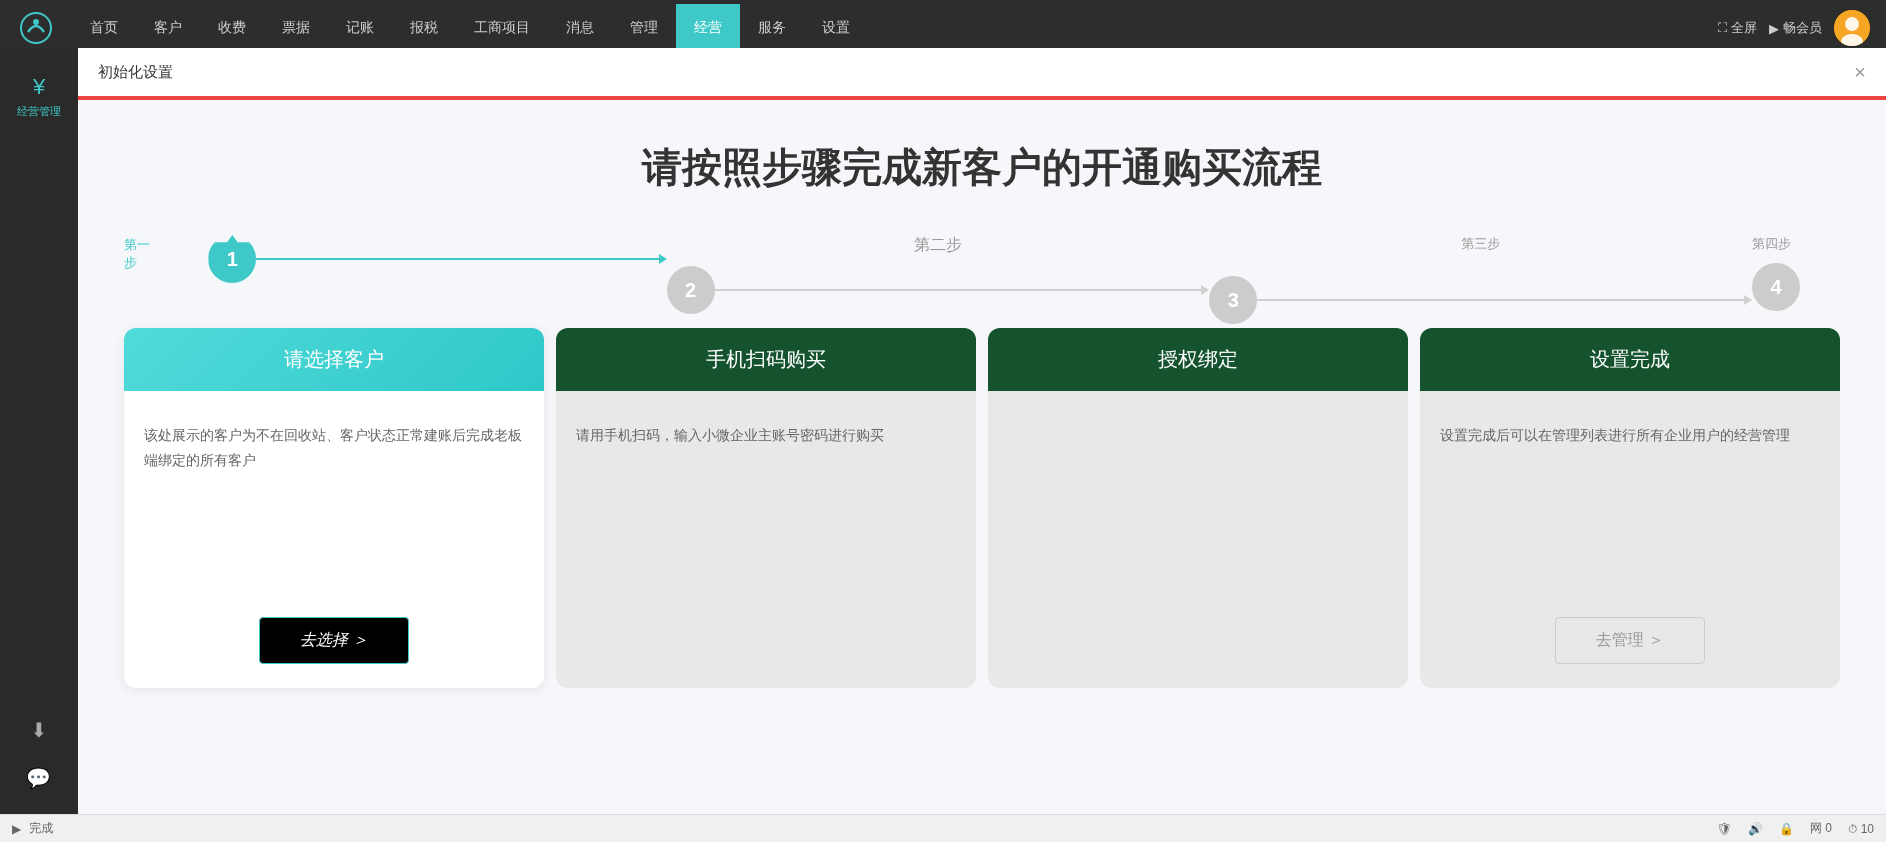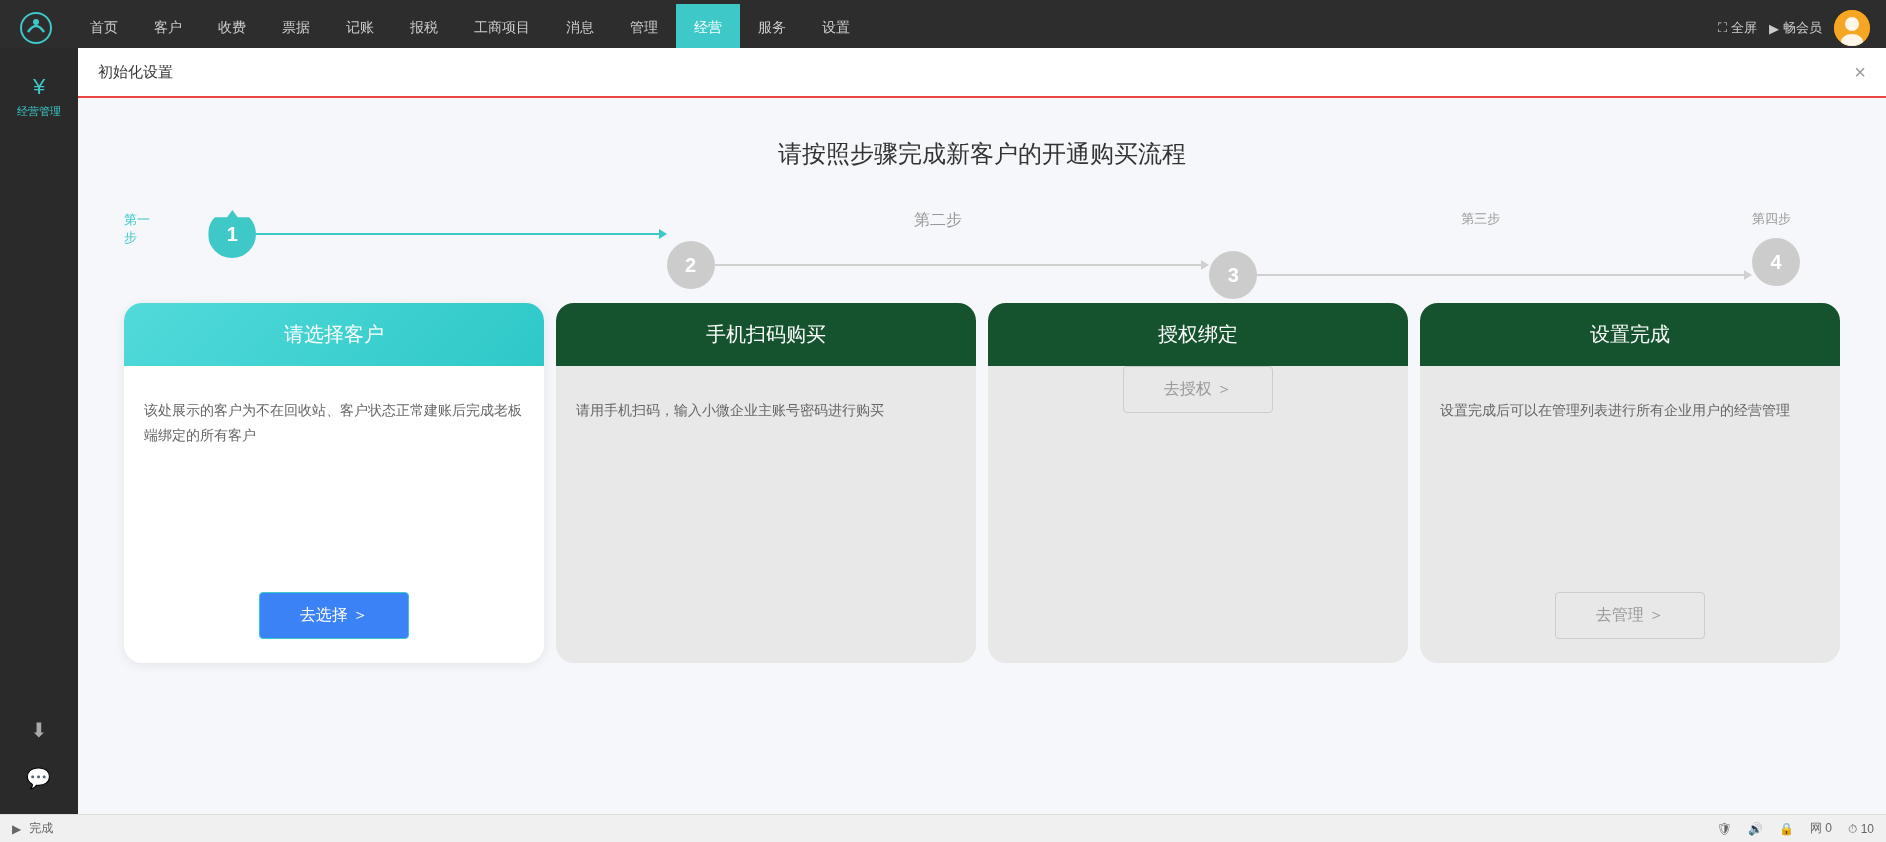--- a/index.html
+++ b/index.html
@@ -121,21 +121,21 @@
       overflow: auto;
     }
 
     
     .page-header {
       background: #fff;
       padding: 14px 20px;
       display: flex;
       align-items: center;
       justify-content: space-between;
-      border-bottom: 2px solid #ef4444;
+      border-bottom: 4px solid #ef4444;
     }
     .page-title {
       font-size: 15px;
       color: #333;
       font-weight: normal;
     }
     .close-btn {
       font-size: 20px;
       color: #999;
       cursor: pointer;
@@ -143,37 +143,37 @@
     }
 
     
     .content-area {
       padding: 20px 40px 40px;
     }
 
     
     .big-title {
       text-align: center;
-      font-size: 24px;
+      font-size: 40px;
       color: #333;
-      font-weight: normal;
+      font-weight: bold;
       margin: 20px 0 40px;
     }
 
     
     .cards-row {
       display: flex;
       gap: 0;
       margin-top: 0;
     }
 
     .step-card {
       flex: 1;
       background: #e8e8e8;
-      border-radius: 18px;
+      border-radius: 12px;
       margin: 0 6px;
       padding: 0;
       overflow: hidden;
       display: flex;
       flex-direction: column;
       min-height: 360px;
     }
     .step-card.active {
       background: #fff;
       box-shadow: 0 2px 12px rgba(0,0,0,0.08);
@@ -210,23 +210,24 @@
       border-radius: 4px;
       background: transparent;
       color: #999;
       font-size: 16px;
       cursor: pointer;
       display: flex;
       align-items: center;
       gap: 6px;
     }
     .card-btn.active-btn {
-      background: #3b82f6;
+      background: #000000;
       border-color: #3ec8c8;
       color: #fff;
+      font-style: italic;
     }
 
     
     .status-bar {
       position: fixed;
       bottom: 0;
       left: 0;
       right: 0;
       height: 28px;
       background: #f0f0f0;
@@ -389,23 +390,20 @@
 
       <div class="step-card">
         <div class="card-header">手机扫码购买</div>
         <div class="card-body">请用手机扫码，输入小微企业主账号密码进行购买</div>
         <div class="card-footer">
         </div>
       </div>
 
       <div class="step-card">
         <div class="card-header">授权绑定</div>
-        <div class="card-footer">
-          <button class="card-btn">去授权  ＞</button>
-        </div>
       </div>
 
       <div class="step-card">
         <div class="card-header">设置完成</div>
         <div class="card-body">设置完成后可以在管理列表进行所有企业用户的经营管理</div>
         <div class="card-footer">
           <button class="card-btn">去管理  ＞</button>
         </div>
       </div>
     </div>

